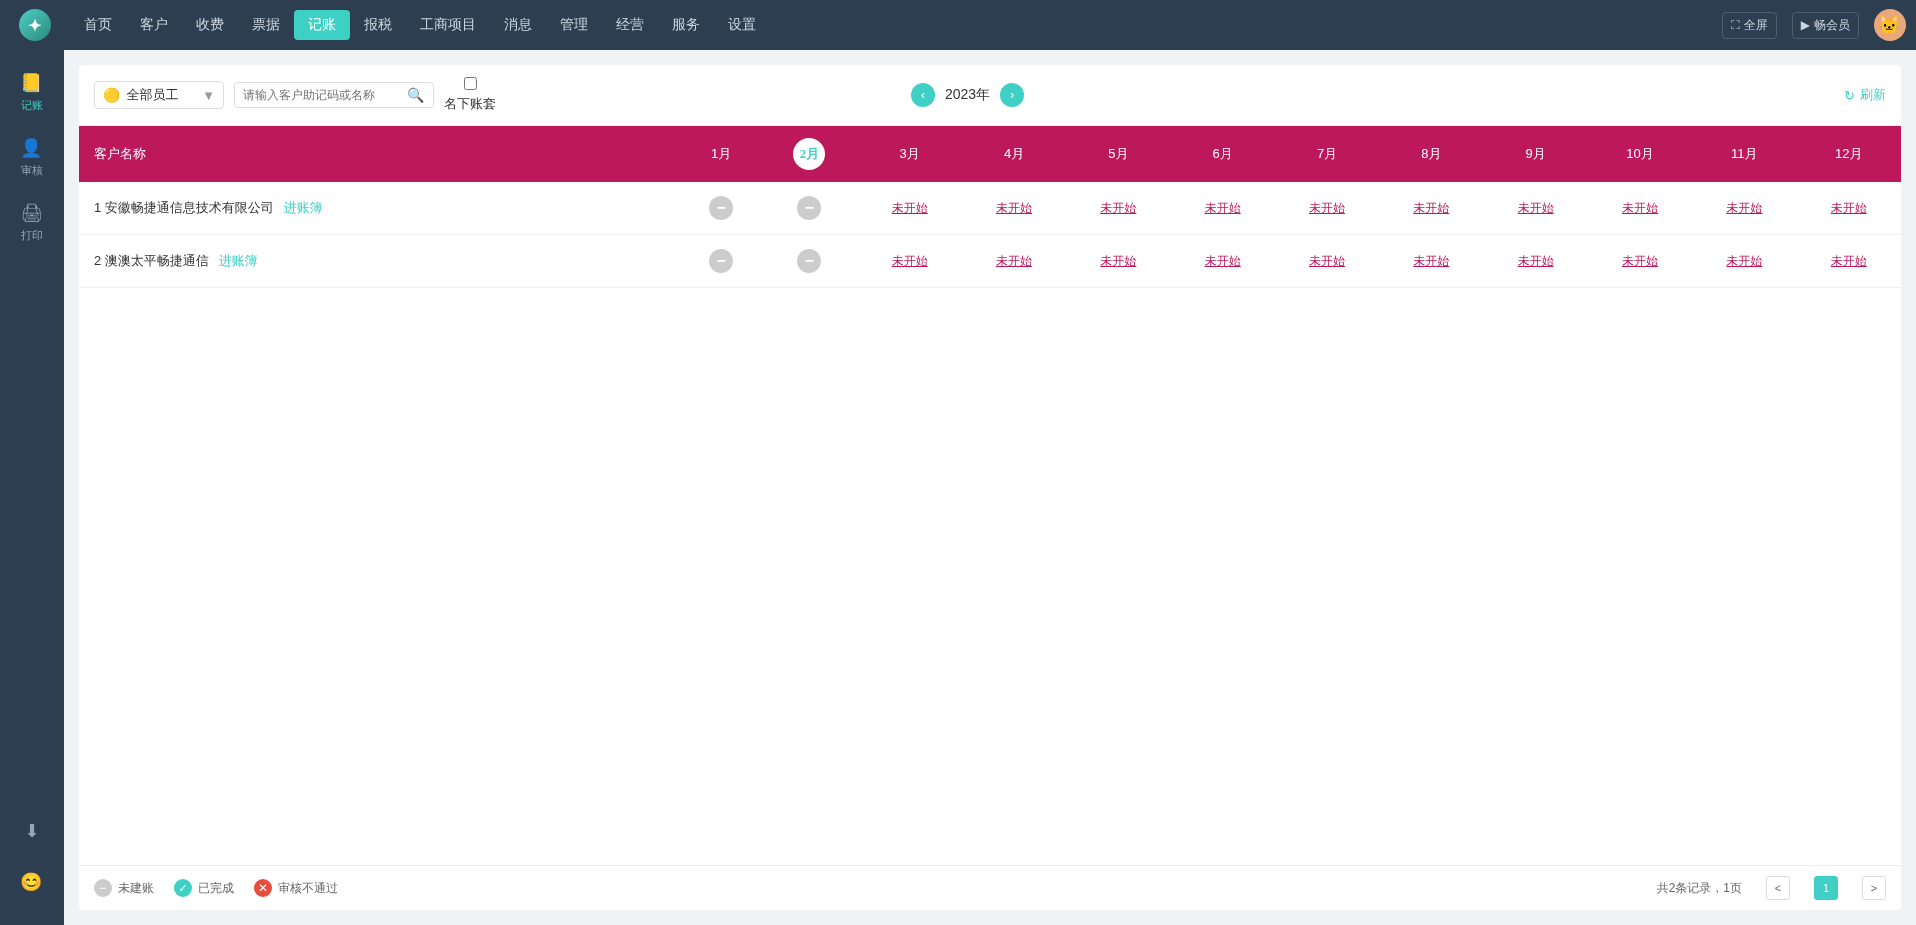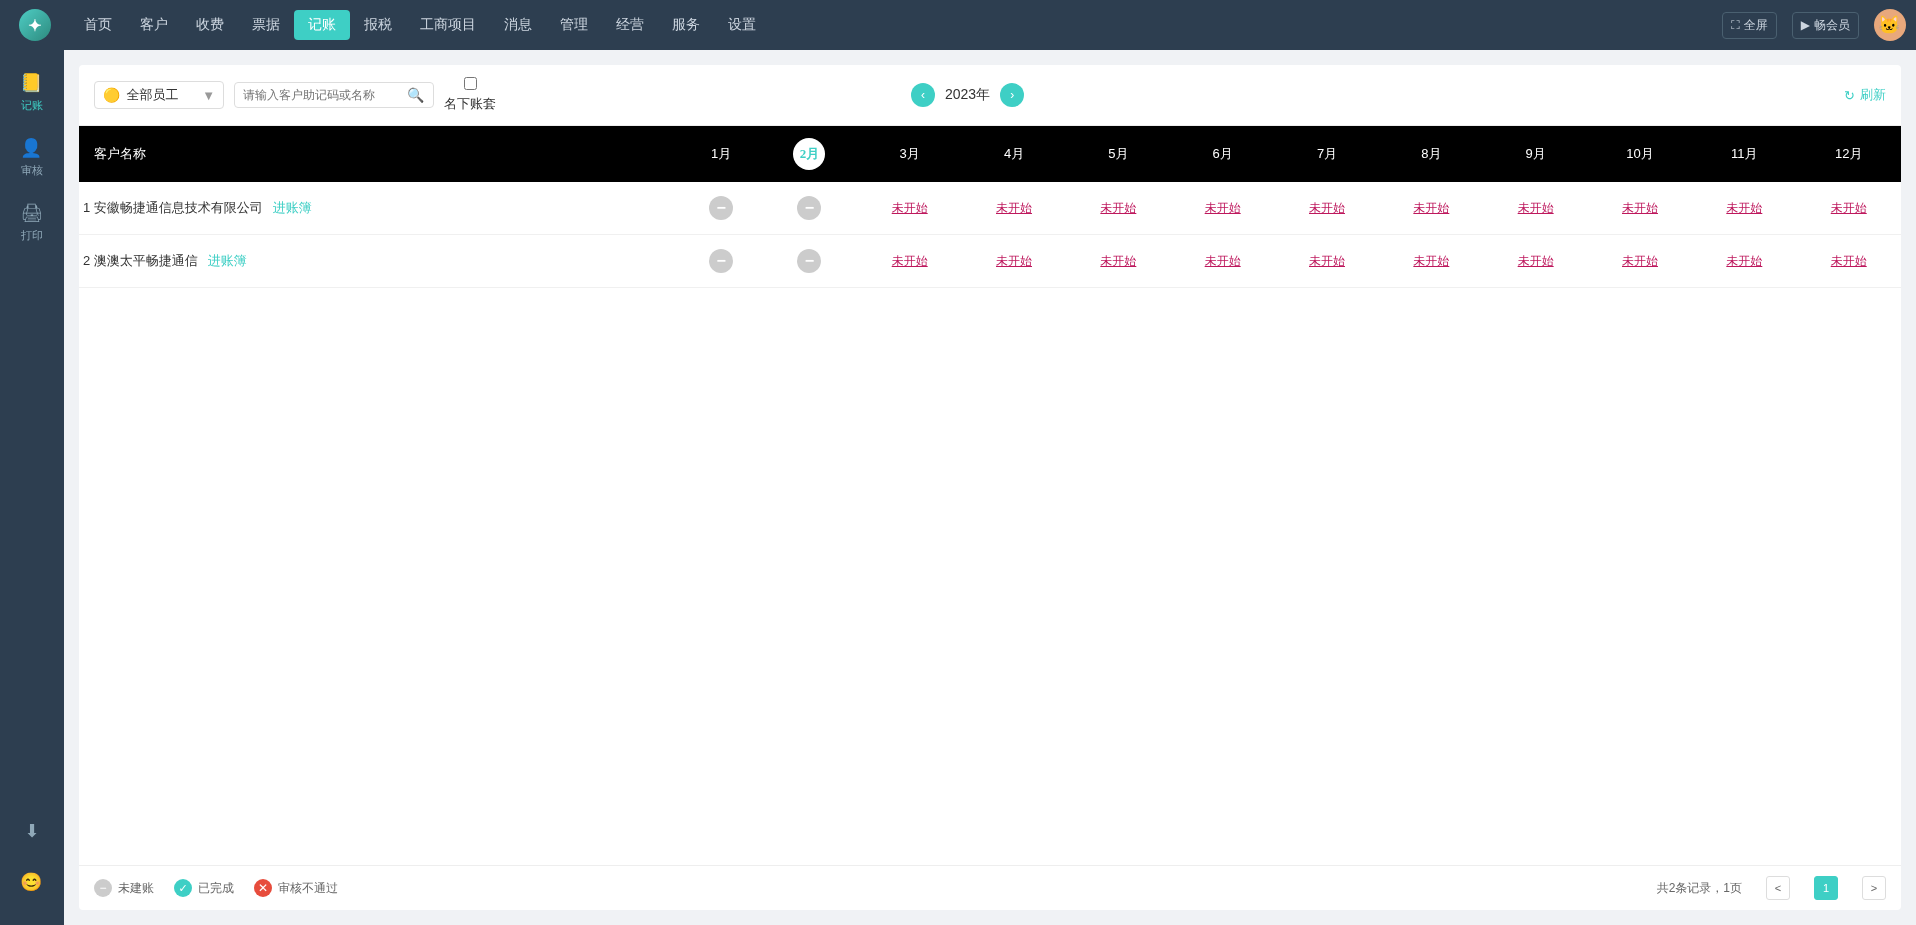--- a/index.html
+++ b/index.html
@@ -227,21 +227,21 @@
     .table-container {
       flex: 1;
       overflow: auto;
     }
     table {
       width: 100%;
       border-collapse: collapse;
       font-size: 13px;
     }
     thead tr {
-      background: #000000;
+      background: #be185d;
       color: white;
     }
     thead th {
       padding: 12px 8px;
       text-align: center;
       font-weight: normal;
       white-space: nowrap;
     }
     thead th:first-child {
       text-align: left;
@@ -264,21 +264,21 @@
       border-bottom: 1px solid #f0f0f0;
     }
     tbody td {
       padding: 14px 8px;
       text-align: center;
       color: #999;
       white-space: nowrap;
     }
     tbody td:first-child {
       text-align: left;
-      padding-left: 4px;
+      padding-left: 15px;
       color: #333;
     }
     .client-link {
       color: #3ecfc5;
       cursor: pointer;
       margin-left: 10px;
       font-size: 13px;
     }
     .status-minus {
       display: inline-flex;

